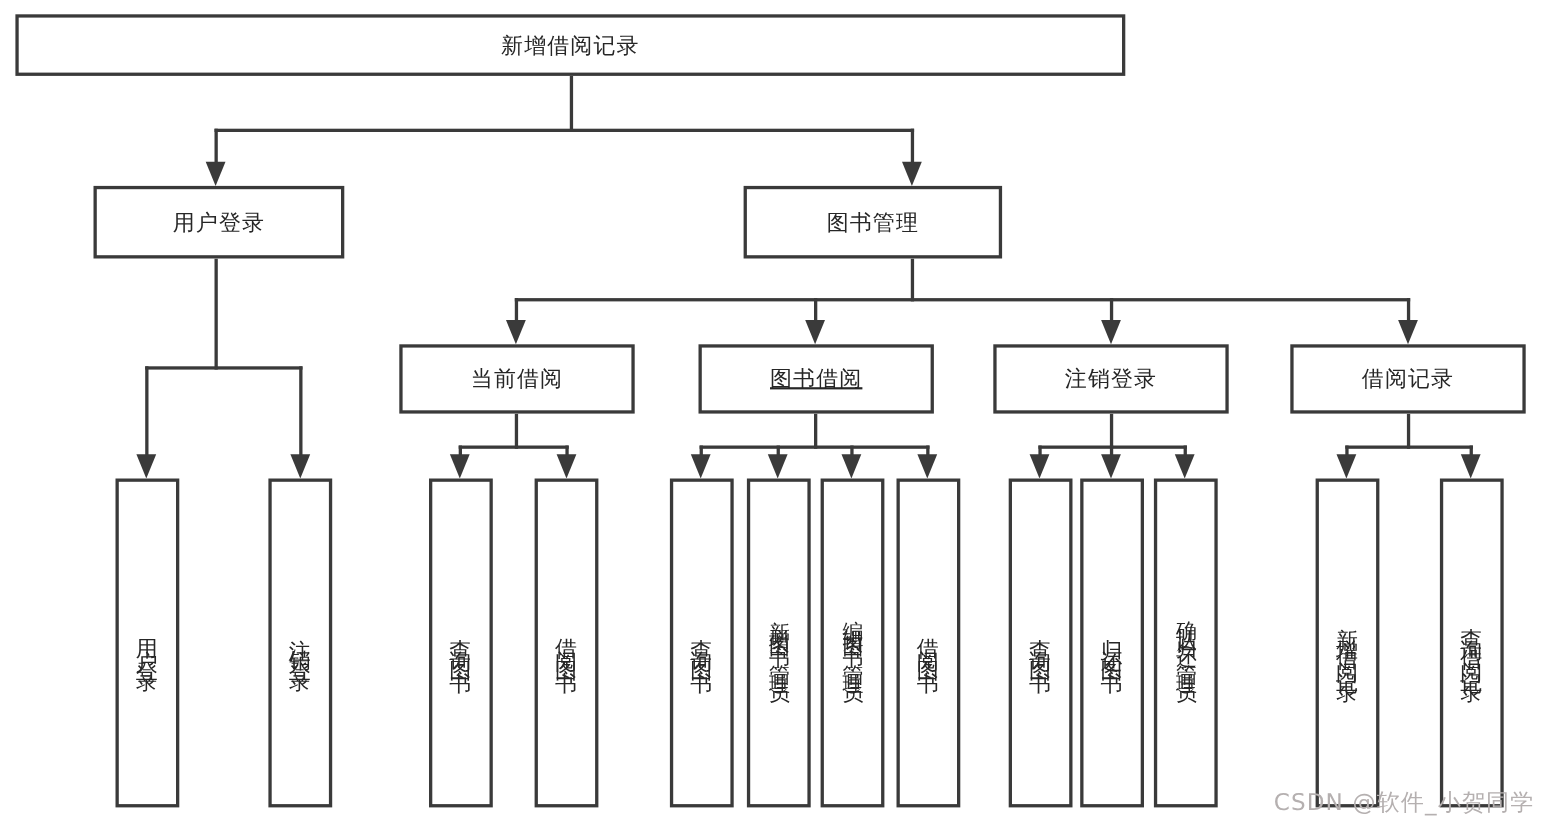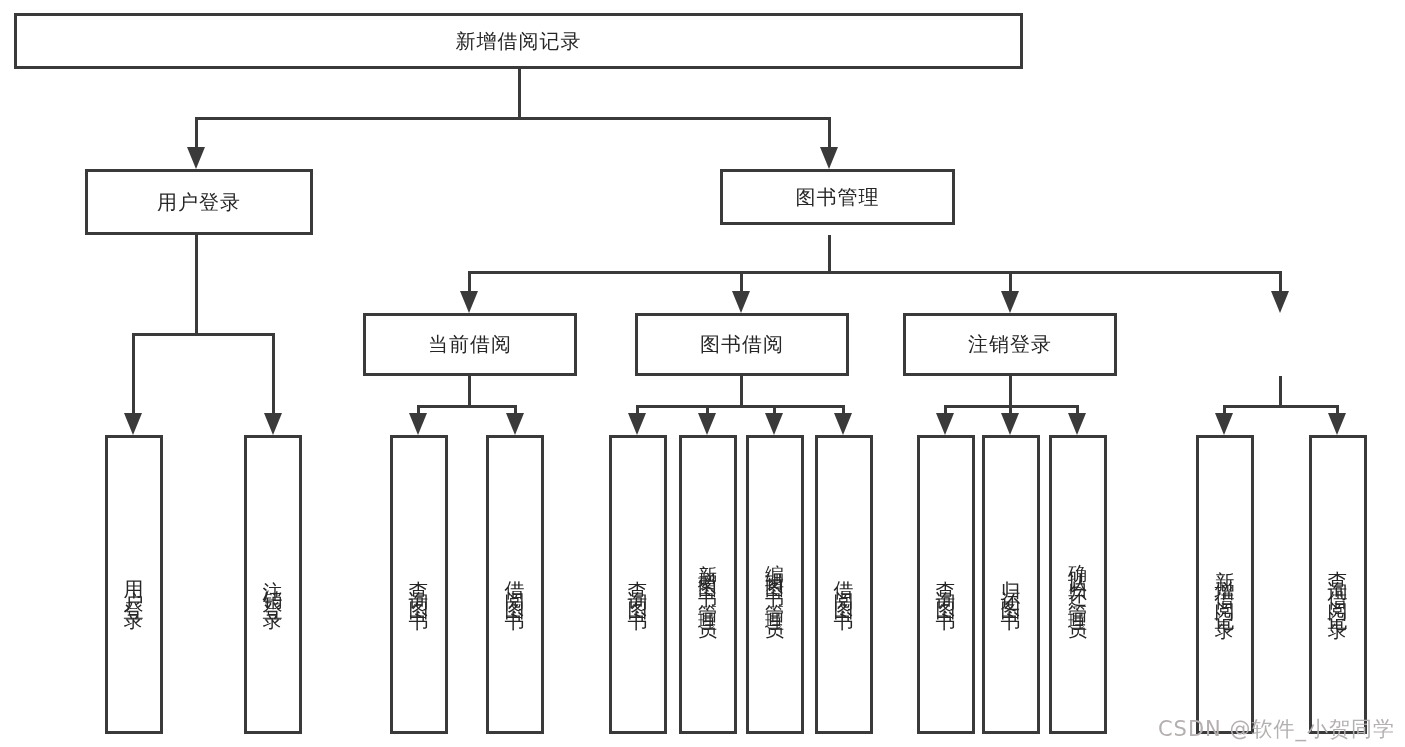--- a/index.html
+++ b/index.html
@@ -62,43 +62,44 @@
   <div class="box" style="left:14px;top:13px;width:1009px;height:56px;">新增借阅记录</div>
 
   <div class="vline" style="left:518px;top:69px;height:49px;"></div>
   <div class="hline" style="left:195px;top:117px;width:636px;"></div>
   <div class="vline" style="left:195px;top:117px;height:33px;"></div>
   <div class="arrow" style="left:187px;top:147px;"></div>
   <div class="vline" style="left:828px;top:117px;height:33px;"></div>
   <div class="arrow" style="left:820px;top:147px;"></div>
 
   <div class="box" style="left:85px;top:169px;width:228px;height:66px;">用户登录</div>
-  <div class="box" style="left:720px;top:169px;width:235px;height:56px;">图书管理</div>
+  <div class="box" style="left:676px;top:169px;width:235px;height:66px;">图书管理</div>
 
   <div class="vline" style="left:195px;top:235px;height:101px;"></div>
   <div class="hline" style="left:132px;top:333px;width:143px;"></div>
   <div class="vline" style="left:132px;top:333px;height:82px;"></div>
   <div class="arrow" style="left:124px;top:413px;"></div>
   <div class="vline" style="left:272px;top:333px;height:82px;"></div>
   <div class="arrow" style="left:264px;top:413px;"></div>
 
   <div class="vline" style="left:828px;top:235px;height:39px;"></div>
   <div class="hline" style="left:468px;top:271px;width:814px;"></div>
   <div class="vline" style="left:468px;top:271px;height:24px;"></div>
   <div class="arrow" style="left:460px;top:291px;"></div>
   <div class="vline" style="left:740px;top:271px;height:24px;"></div>
   <div class="arrow" style="left:732px;top:291px;"></div>
   <div class="vline" style="left:1009px;top:271px;height:24px;"></div>
   <div class="arrow" style="left:1001px;top:291px;"></div>
   <div class="vline" style="left:1279px;top:271px;height:24px;"></div>
   <div class="arrow" style="left:1271px;top:291px;"></div>
 
   <div class="box" style="left:363px;top:313px;width:214px;height:63px;">当前借阅</div>
-  <div class="box" style="left:635px;top:313px;width:214px;height:63px;">图书借阅</div>
+  <div class="box" style="left:635px;top:313px;width:214px;height:63px;text-decoration:underline;">图书借阅</div>
   <div class="box" style="left:903px;top:313px;width:214px;height:63px;">注销登录</div>
+  <div class="box" style="left:1173px;top:313px;width:214px;height:63px;">借阅记录</div>
 
   <div class="vline" style="left:468px;top:376px;height:32px;"></div>
   <div class="hline" style="left:417px;top:405px;width:100px;"></div>
   <div class="vline" style="left:417px;top:405px;height:12px;"></div>
   <div class="arrow" style="left:409px;top:413px;"></div>
   <div class="vline" style="left:514px;top:405px;height:12px;"></div>
   <div class="arrow" style="left:506px;top:413px;"></div>
 
   <div class="vline" style="left:740px;top:376px;height:32px;"></div>
   <div class="hline" style="left:636px;top:405px;width:209px;"></div>

